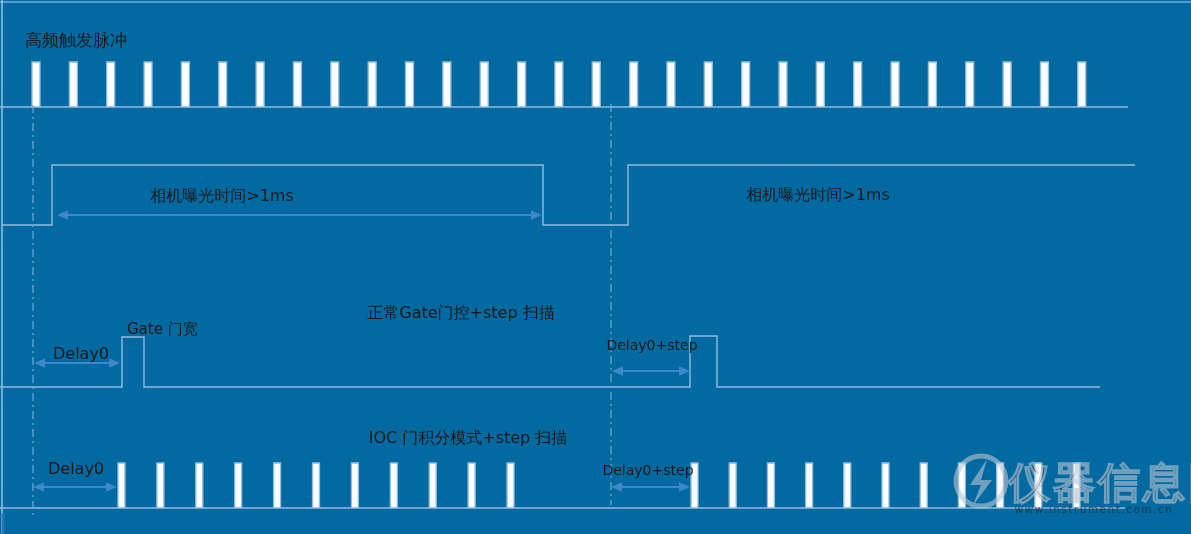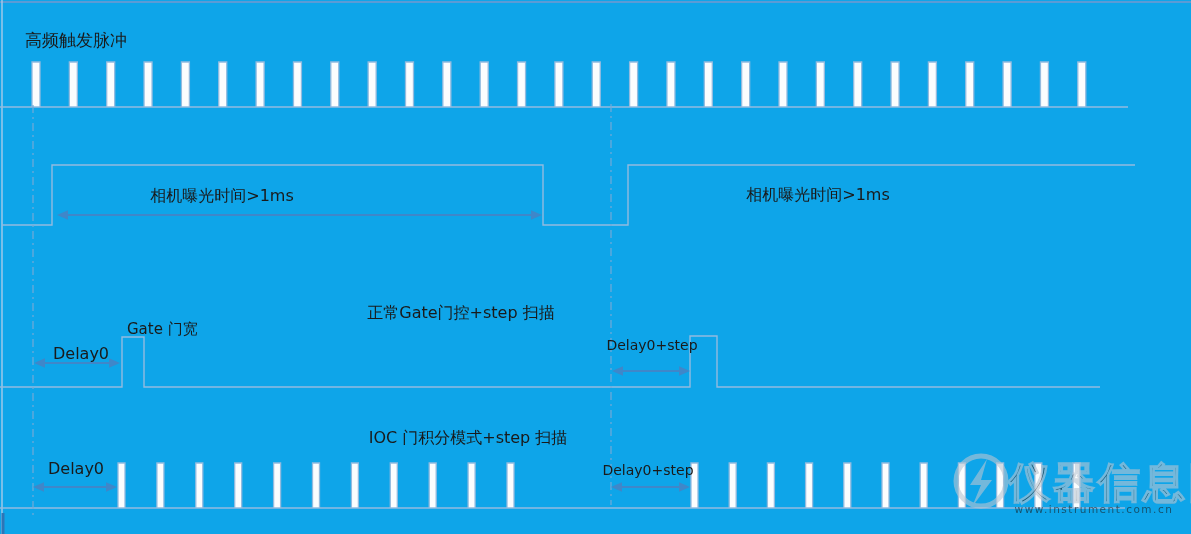--- a/index.html
+++ b/index.html
@@ -1,17 +1,17 @@
 <!DOCTYPE html>
 <html><head>
 <meta charset="utf-8">
 <style>
   html,body{margin:0;padding:0;background:#ffffff;}
   body{font-family:"DejaVu Sans","Liberation Sans",sans-serif;}
-  .stage{position:relative;width:1191px;height:534px;background:#0ea5e9;overflow:hidden;}
+  .stage{position:relative;width:1191px;height:534px;background:#0369a1;overflow:hidden;}
   svg text{font-family:"DejaVu Sans","Liberation Sans",sans-serif;fill:#1a1a1a;}
   svg .wm-main{font-weight:bold;}
 </style>
 </head>
 <body>
 
 <div class="stage">
   <svg id="diagram-svg" width="1191" height="534" viewBox="0 0 1191 534" xmlns="http://www.w3.org/2000/svg">
     <g id="g-borders">
         <line x1="0" y1="2" x2="1191" y2="2" stroke="#5b9bd5" stroke-width="2"></line>

